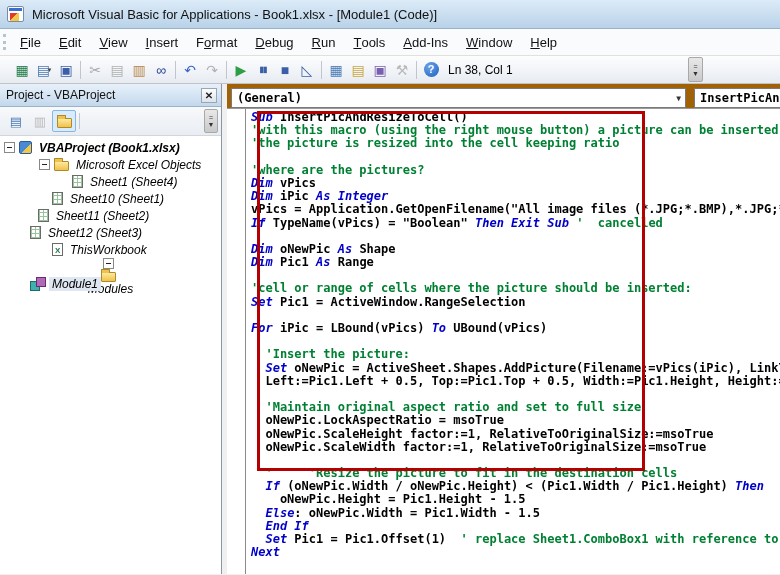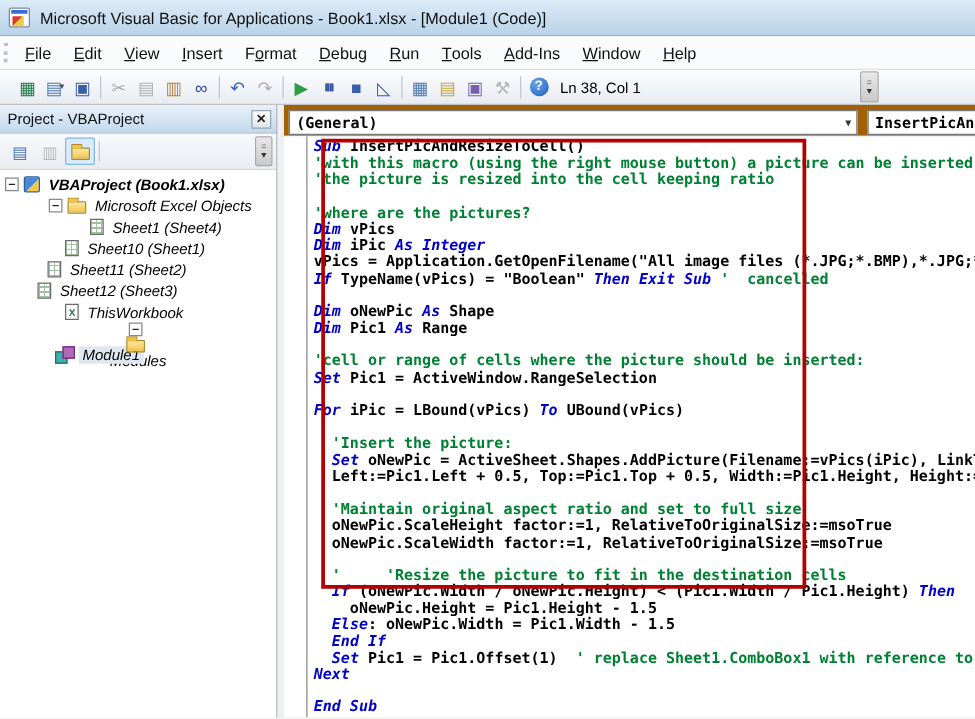--- a/index.html
+++ b/index.html
@@ -220,21 +220,21 @@
           <span class="tree-icon icon-workbook"></span>
           <span class="lbl">ThisWorkbook</span>
         </div>
         <div class="tree-row" style=" flex-direction: column;">
           <span class="expbox">
             <span class="minus"></span>
           </span>
           <span class="tree-icon icon-folder"></span>
           <span class="lbl">Modules</span>
         </div>
-        <div class="tree-row" style="padding-left: 30px;">
+        <div class="tree-row" style="padding-left: 16px;">
           <span class="tree-spacer"></span>
           <span class="tree-icon icon-module"></span>
           <span class="lbl sel">Module1</span>
         </div>
       </div>
   </div>
 
   <div class="panel-gap"></div>
 
   <div class="code-window">
@@ -266,20 +266,21 @@
           <div class="code-line"><span class="seg-c">'cell or range of cells where the picture should be inserted:</span></div>
           <div class="code-line"><span class="seg-k">Set </span><span class="seg-t">Pic1 = ActiveWindow.RangeSelection</span></div>
           <div class="code-line"></div>
           <div class="code-line"><span class="seg-k">For </span><span class="seg-t">iPic = LBound(vPics) </span><span class="seg-k">To </span><span class="seg-t">UBound(vPics)</span></div>
           <div class="code-line"></div>
           <div class="code-line"><span class="seg-c">  'Insert the picture:</span></div>
           <div class="code-line"><span class="seg-t">  </span><span class="seg-k">Set </span><span class="seg-t">oNewPic = ActiveSheet.Shapes.AddPicture(Filename:=vPics(iPic), LinkTo</span></div>
           <div class="code-line"><span class="seg-t">  Left:=Pic1.Left + 0.5, Top:=Pic1.Top + 0.5, Width:=Pic1.Height, Height:=P</span></div>
           <div class="code-line"></div>
           <div class="code-line"><span class="seg-c">  'Maintain original aspect ratio and set to full size</span></div>
+          <div class="code-line"><span class="seg-t">  oNewPic.LockAspectRatio = msoTrue</span></div>
           <div class="code-line"><span class="seg-t">  oNewPic.ScaleHeight factor:=1, RelativeToOriginalSize:=msoTrue</span></div>
           <div class="code-line"><span class="seg-t">  oNewPic.ScaleWidth factor:=1, RelativeToOriginalSize:=msoTrue</span></div>
           <div class="code-line"></div>
           <div class="code-line"><span class="seg-c">  '     'Resize the picture to fit in the destination cells</span></div>
           <div class="code-line"><span class="seg-t">  </span><span class="seg-k">If </span><span class="seg-t">(oNewPic.Width / oNewPic.Height) &lt; (Pic1.Width / Pic1.Height) </span><span class="seg-k">Then</span></div>
           <div class="code-line"><span class="seg-t">    oNewPic.Height = Pic1.Height - 1.5</span></div>
           <div class="code-line"><span class="seg-t">  </span><span class="seg-k">Else</span><span class="seg-t">: oNewPic.Width = Pic1.Width - 1.5</span></div>
           <div class="code-line"><span class="seg-t">  </span><span class="seg-k">End If</span></div>
           <div class="code-line"><span class="seg-t">  </span><span class="seg-k">Set </span><span class="seg-t">Pic1 = Pic1.Offset(1)  </span><span class="seg-c">' replace Sheet1.ComboBox1 with reference to</span></div>
           <div class="code-line"><span class="seg-k">Next</span></div>

